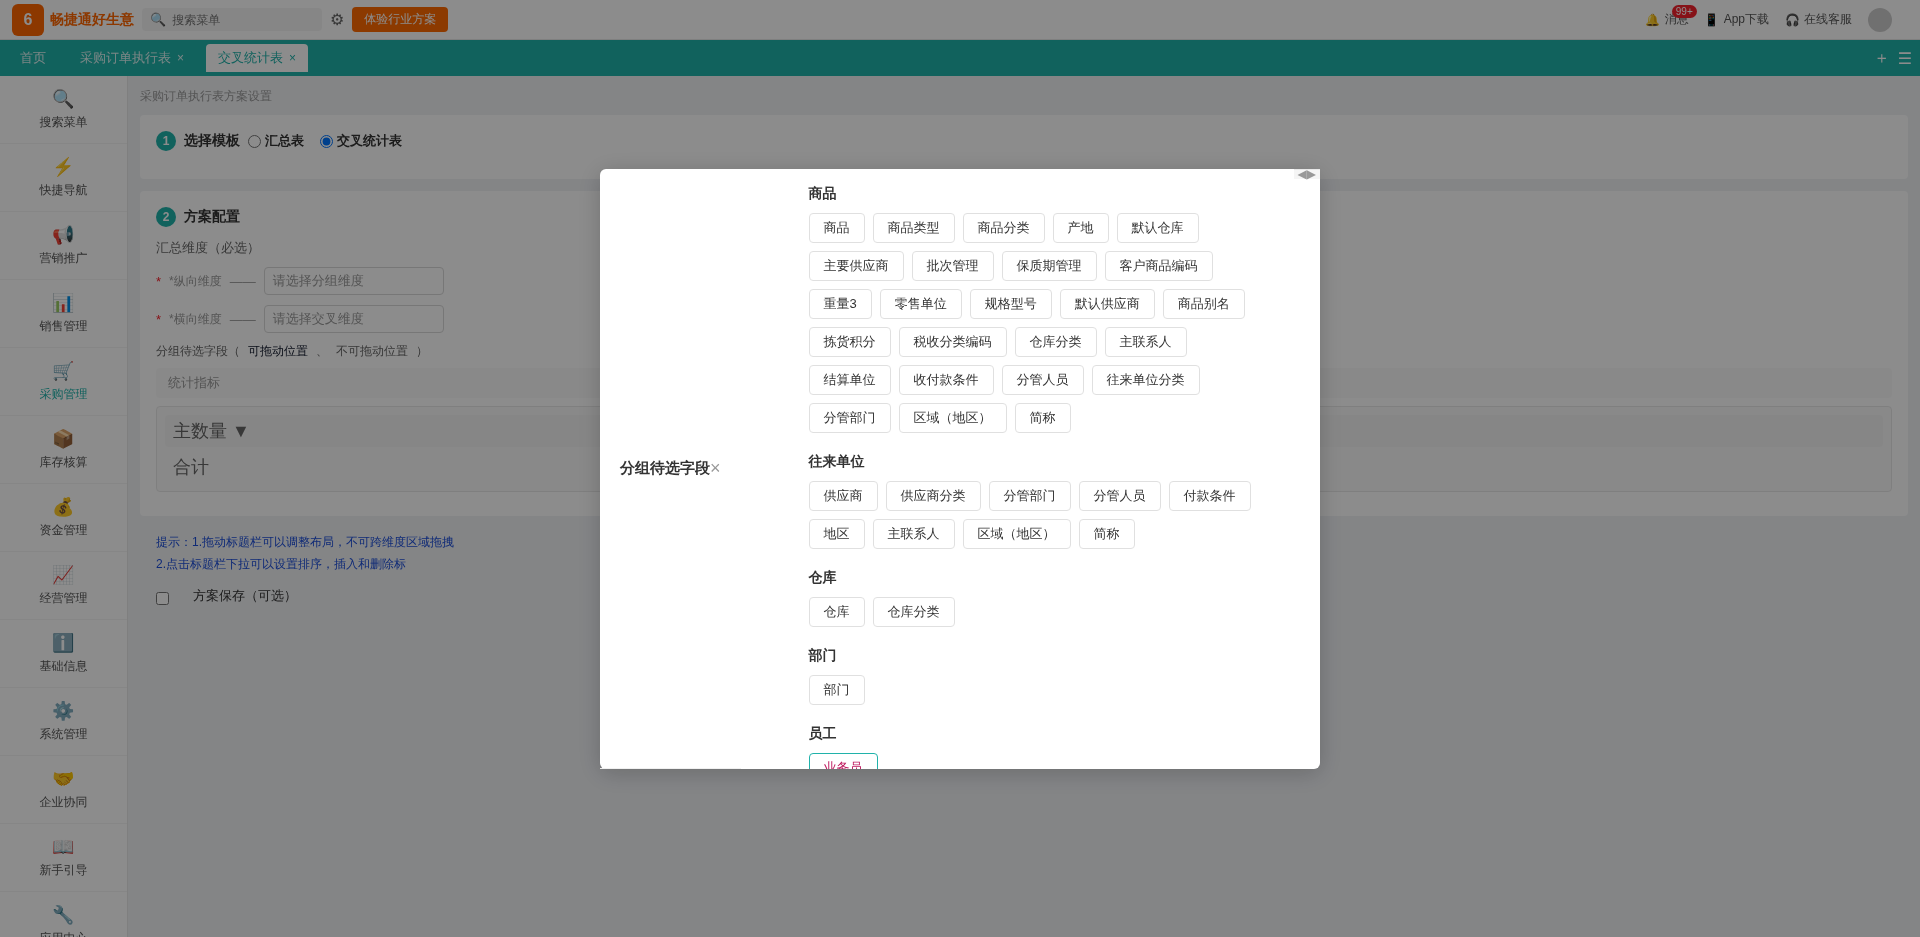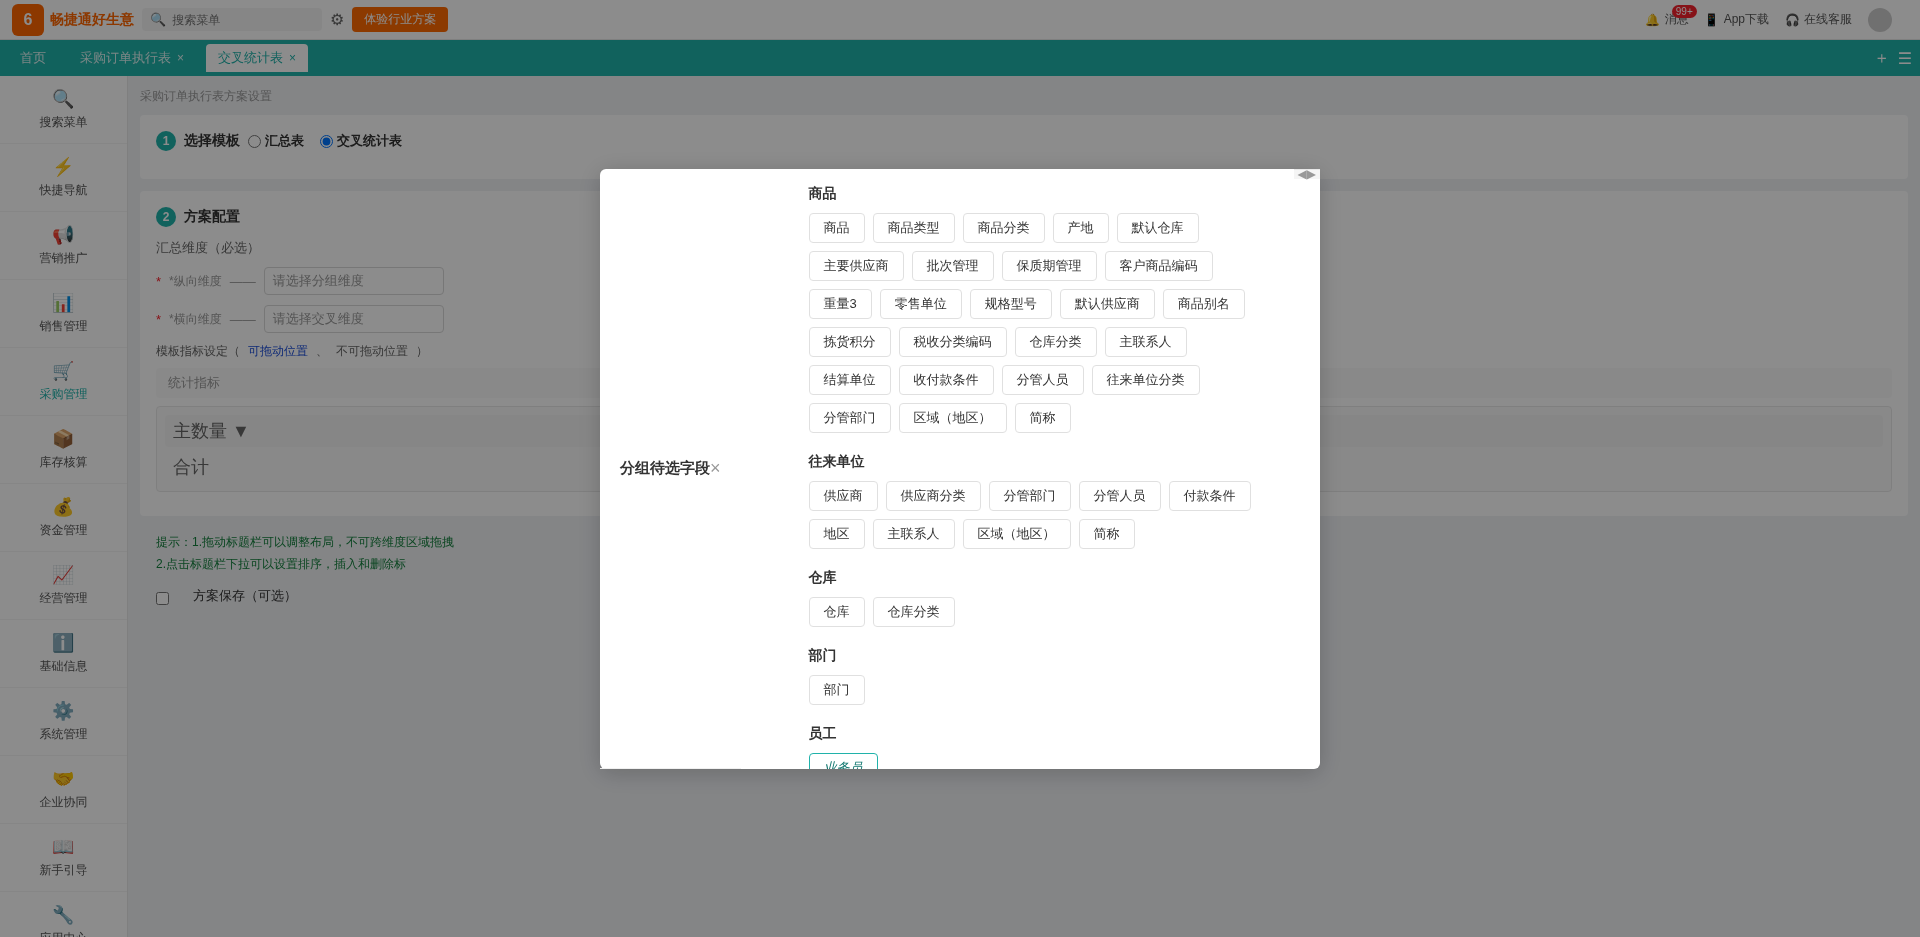--- a/index.html
+++ b/index.html
@@ -315,42 +315,42 @@
       </div>
       <div class="form-row">
         <span class="required">*</span>
         <span class="dim-label">*横向维度</span>
         <span class="dim-arrow">——</span>
         <div class="select-input">
           <span>请选择交叉维度</span>
         </div>
       </div>
       <div class="indicator-row">
-        <span>模板指标设定（</span>
-        <span style="color:#1d4ed8;cursor:pointer;">可拖动位置</span>
+        <span>分组待选字段（</span>
+        <span style="color:#0f172a;cursor:pointer;">可拖动位置</span>
         <span>、</span>
         <span>不可拖动位置</span>
         <span>）</span>
       </div>
       <div class="section-header">统计指标</div>
       <div class="table-area">
         <div class="table-header">
           <span class="table-col">
             <span>主数量</span>
             <span>▼</span>
           </span>
           <span class="table-col">金额</span>
         </div>
         <div class="table-row-data">
           <span class="table-col">合计</span>
           <span class="table-col">合计</span>
         </div>
       </div>
     </div>
-    <div style="font-size:12px;color:#15803d;padding:4px 16px;line-height:1.8;">
+    <div style="font-size:12px;color:#1d4ed8;padding:4px 16px;line-height:1.8;">
       <div>提示：1.拖动标题栏可以调整布局，不可跨维度区域拖拽</div>
       <div>2.点击标题栏下拉可以设置排序，插入和删除标</div>
     </div>
     <div style="display:flex;align-items:flex-end;gap:24px;padding:8px 16px;font-size:13px;">
       <input type="checkbox" style="">
       <span>方案保存（可选）</span>
     </div>
   </div>
 </div>
 
@@ -419,21 +419,21 @@
       <div class="field-section">
         <div class="field-section-title">部门</div>
         <div class="field-tags">
           <button class="field-tag">部门</button>
         </div>
       </div>
 
       <div class="field-section">
         <div class="field-section-title">员工</div>
         <div class="field-tags">
-          <button class="field-tag" style="color:#0f766e;border-color:#20b2aa;font-style:italic;">业务员</button>
+          <button class="field-tag" style="color:#be185d;border-color:#20b2aa;">业务员</button>
         </div>
       </div>
 
     </div>
     <div class="horizontal-scrollbar">
       <span class="scroll-arrow">◀</span>
       <div class="h-scroll-track">
         <div class="h-scroll-thumb"></div>
       </div>
       <span class="scroll-arrow">▶</span>

